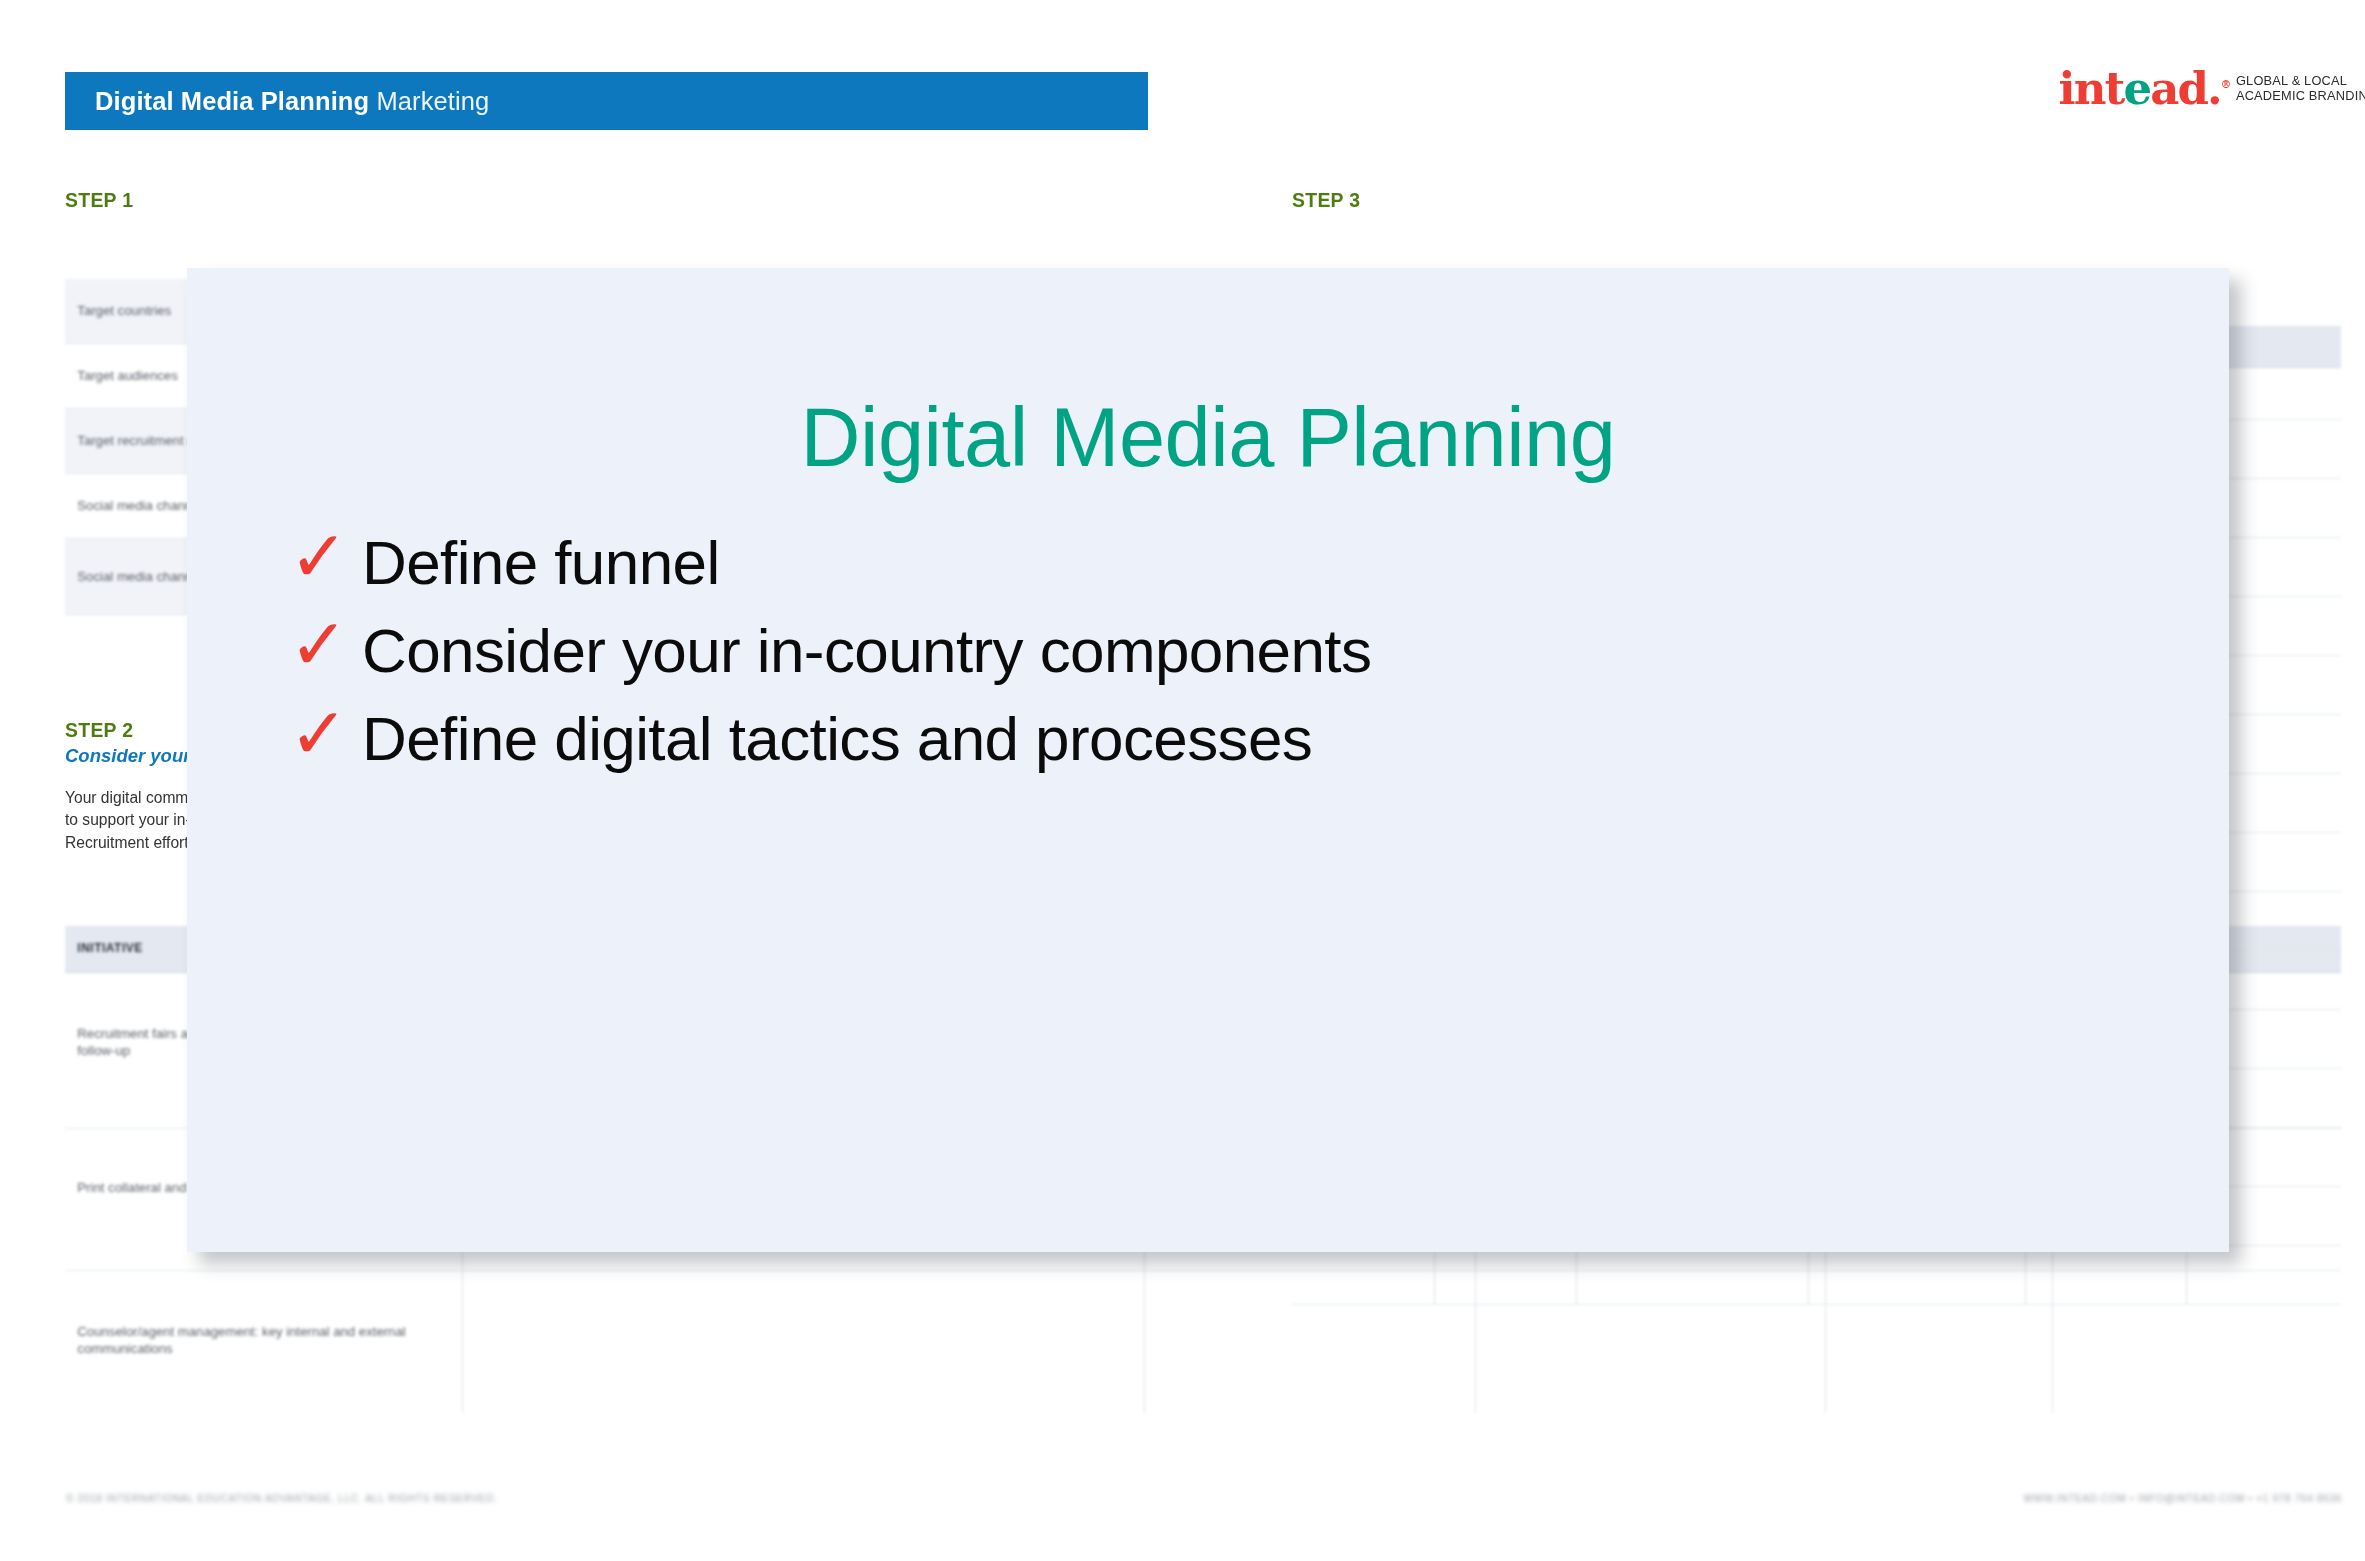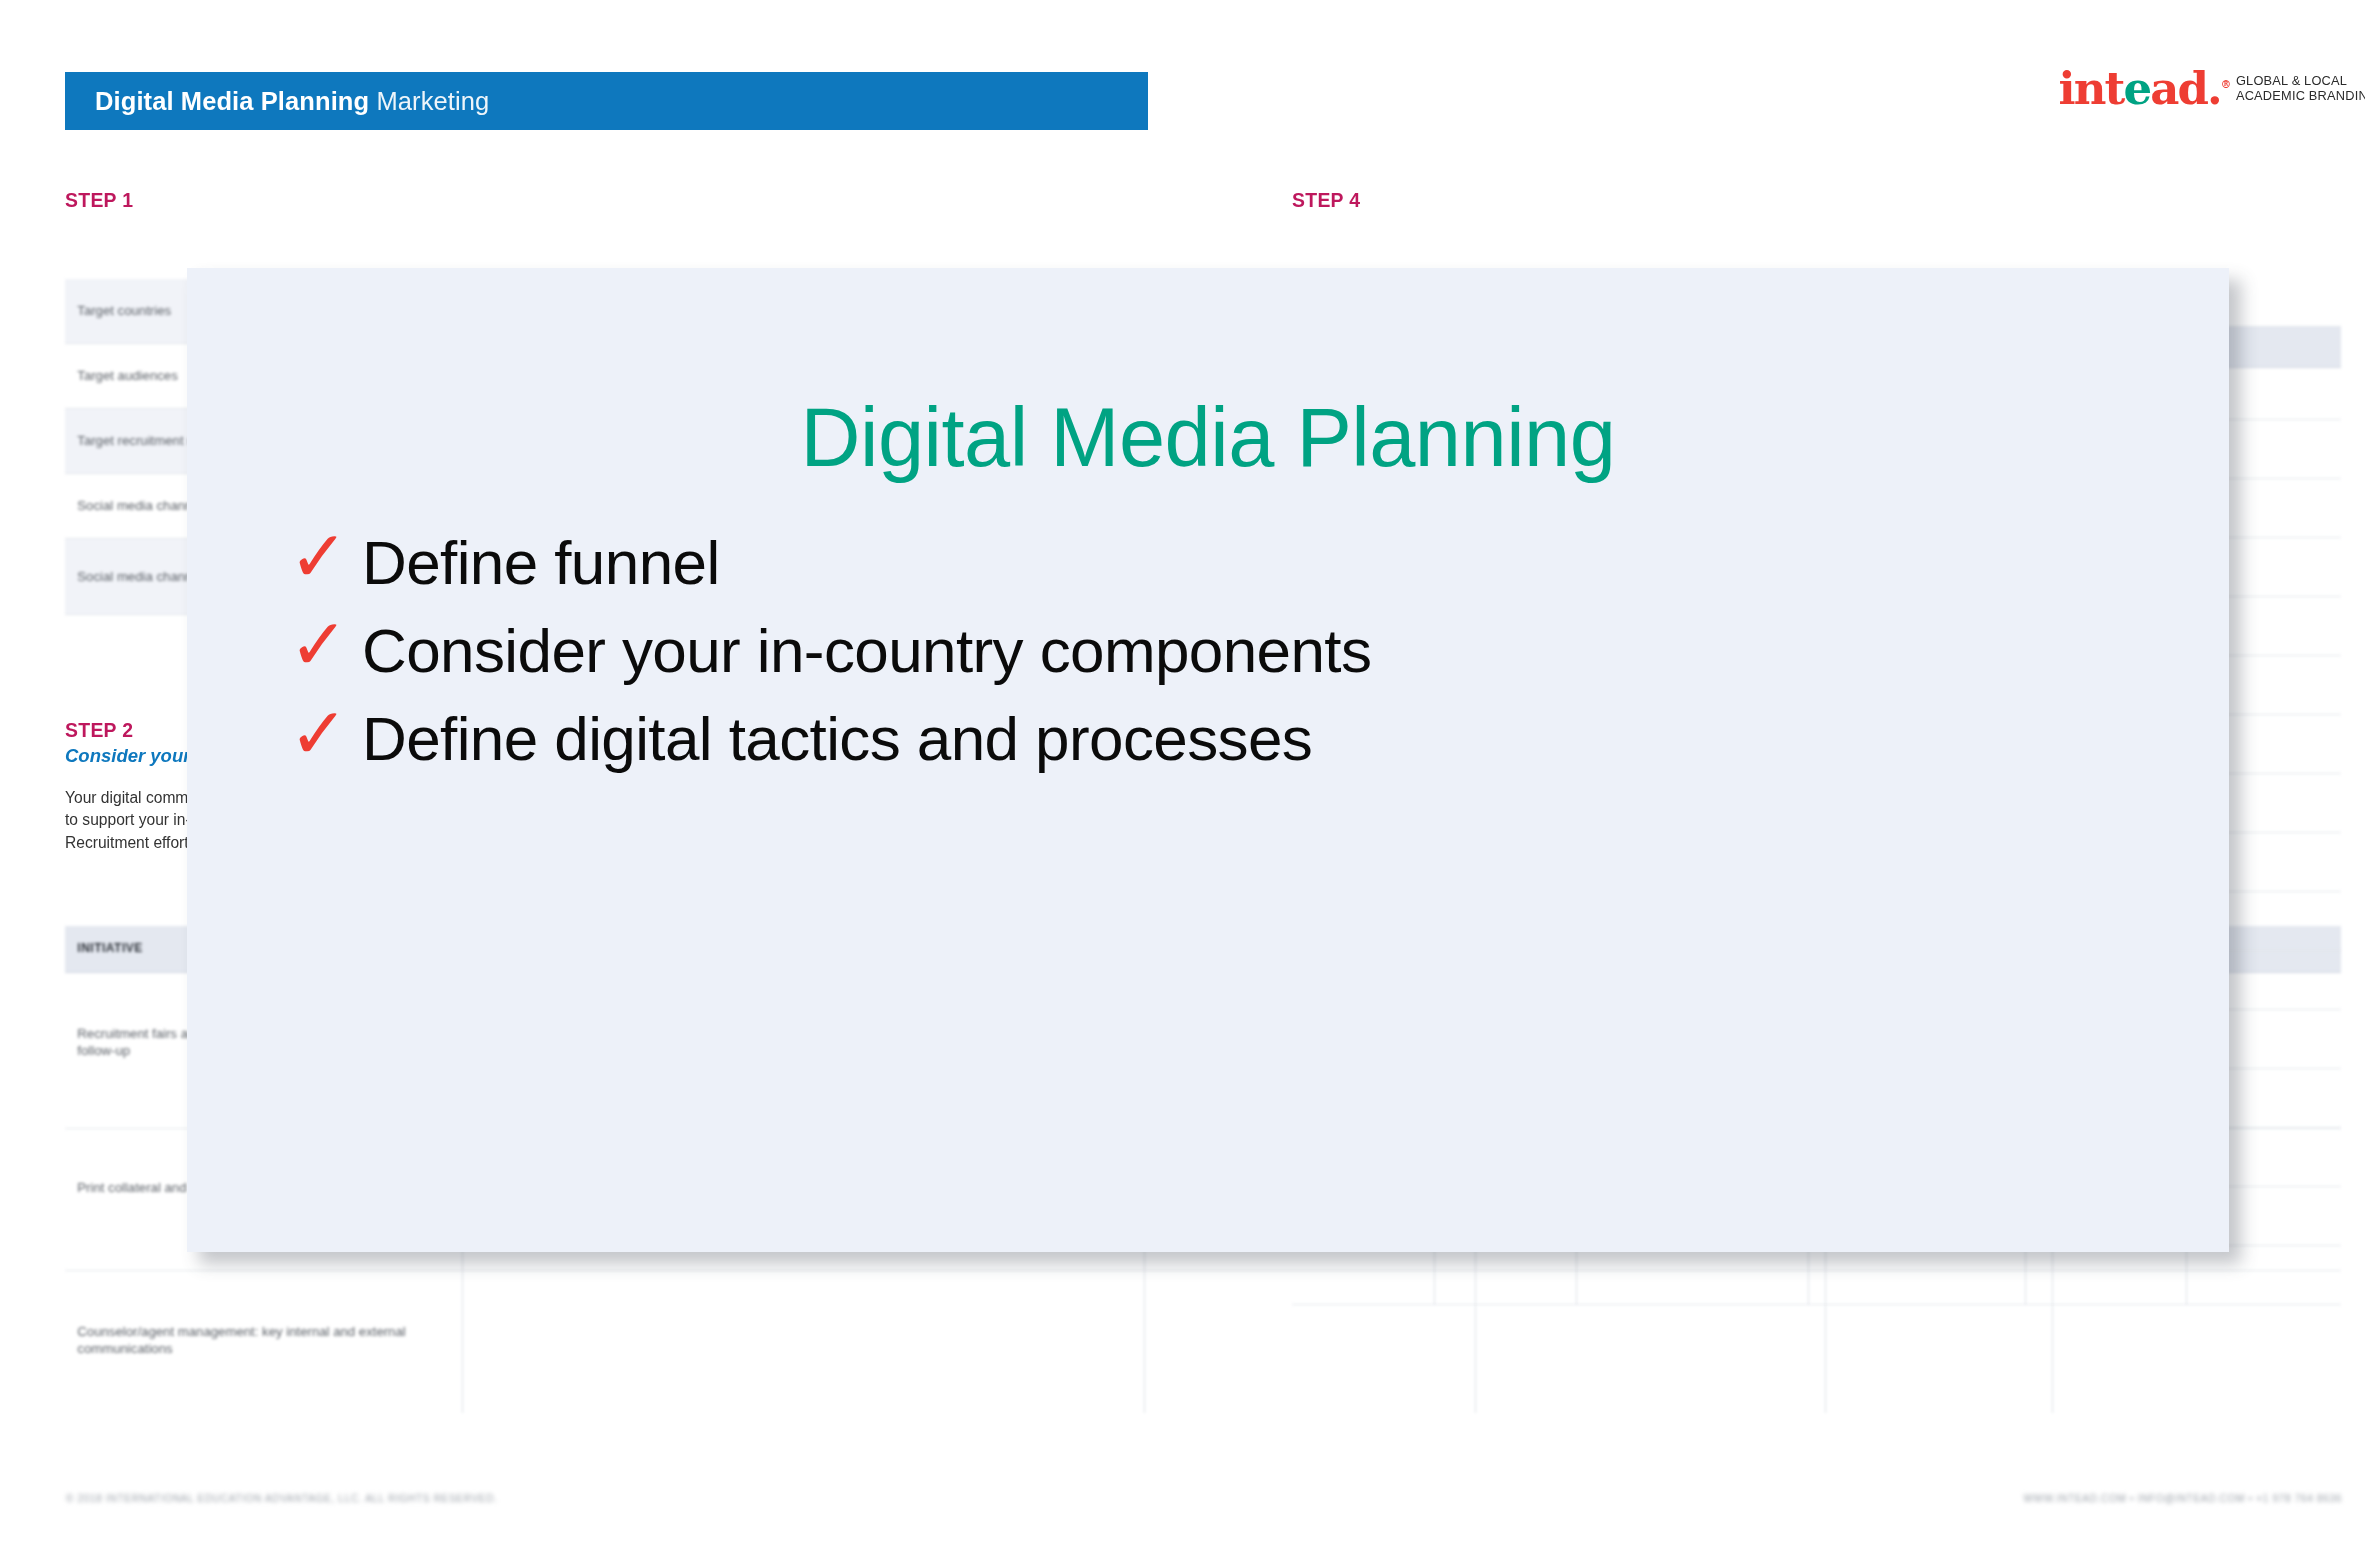--- a/index.html
+++ b/index.html
@@ -65,21 +65,21 @@
     padding-bottom: 2.8px;
     font-size: 12.8px; line-height: 1.18;
     color: #2B2B2B; letter-spacing: 0.2px;
     white-space: nowrap;
   }
 
   
   .step { position: absolute; }
   .step .num {
     font-size: 19.4px; font-weight: 700;
-    color: #be185d; letter-spacing: 0.3px;
+    color: #4d7c0f; letter-spacing: 0.3px;
   }
   .step .sub {
     margin-top: 3.3px;
     font-size: 18.5px; font-style: italic; font-weight: 700;
     color: #0E78BE; white-space: nowrap;
   }
   .step .sub .plain {
     font-style: normal; font-weight: 400; color: #1A1A1A;
     font-size: 17px;
   }
@@ -242,21 +242,21 @@
         <div class="cell" style="width:397px;">Counselor/agent management: key internal and external communications</div>
       </div>
       <div class="vline" style="left:397px;"></div>
       <div class="vline" style="left:1079px;"></div>
       <div class="vline" style="left:1410px;"></div>
       <div class="vline" style="left:1760px;"></div>
       <div class="vline" style="left:1987px;"></div>
     </div>
 
     <div class="step" style="left:1292px; top:189px;">
-      <div class="num">STEP 4</div>
+      <div class="num">STEP 3</div>
     </div>
 
     <div class="tbl blurred" style="left:1292px; top:279px; width:1049px;">
       <div class="row" style="height:48px;"></div>
       <div class="row head" style="height:41px; justify-content:flex-end;">
         <div class="cell" style="width:246px;">MONTHLY BUDGET</div>
       </div>
       <div class="row" style="height:52px;"></div>
       <div class="row" style="height:59px;"></div>
       <div class="row" style="height:59px;"></div>

